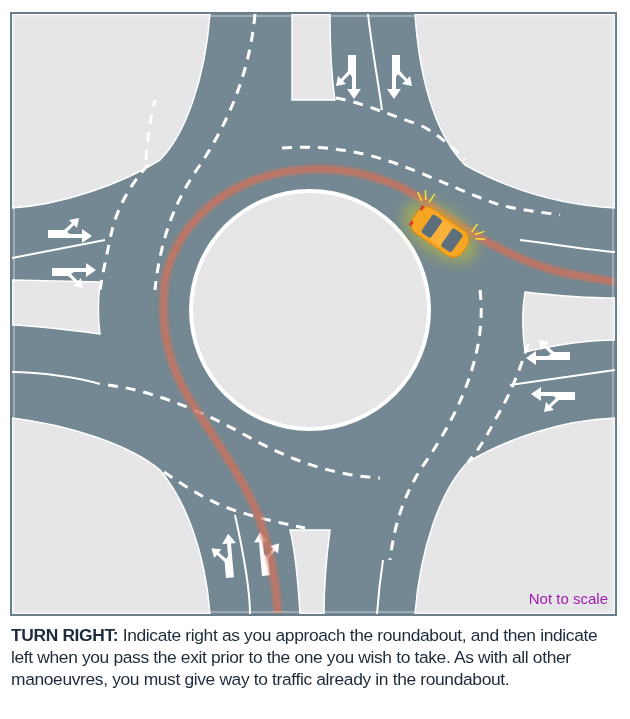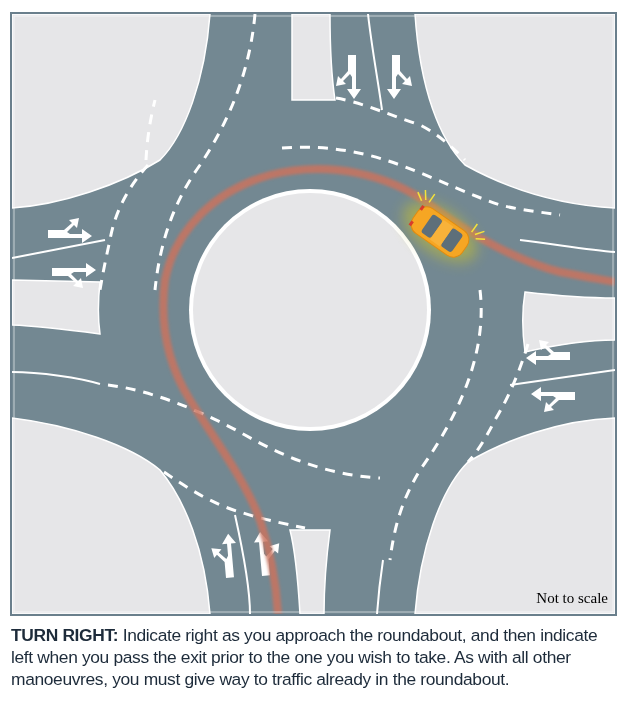--- a/index.html
+++ b/index.html
@@ -1,18 +1,18 @@
 <!DOCTYPE html>
 <html><head>
 <meta charset="utf-8">
 <style>
   html, body { margin: 0; padding: 0; background: #ffffff; }
   body { width: 630px; height: 719px; position: relative; overflow: hidden; font-family: "Liberation Sans", sans-serif; }
   #diagram { position: absolute; left: 0; top: 0; width: 630px; height: 620px; }
-  .scale-note { position: absolute; right: 22px; top: 590px; font-size: 15px; color: #000000; font-family: Liberation Serif, serif; margin-left: 8px; }
+  .scale-note { position: absolute; right: 22px; top: 590px; font-size: 15px; color: #a21caf; font-family: Liberation Sans, sans-serif; margin-left: 8px; }
   .caption { position: absolute; left: 11px; top: 624px; width: 612px; font-size: 17.4px; line-height: 22px; color: #1d2b3a; font-family: "Liberation Sans", sans-serif; letter-spacing: -0.35px; }
   .caption .lead { font-weight: bold; }
 </style>
 </head>
 <body>
 
 <svg id="diagram" viewBox="0 0 630 620" xmlns="http://www.w3.org/2000/svg">
   <defs>
     <clipPath id="frameclip">
         <rect x="12" y="14" width="603" height="600"></rect>

